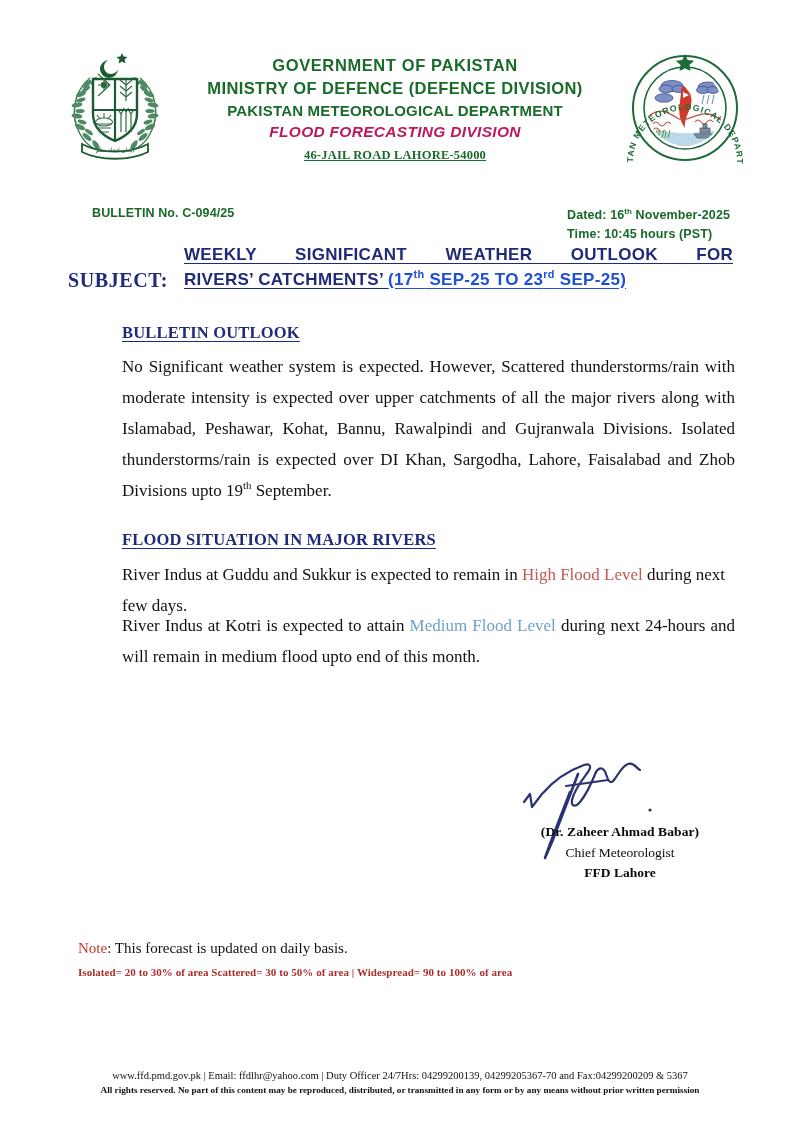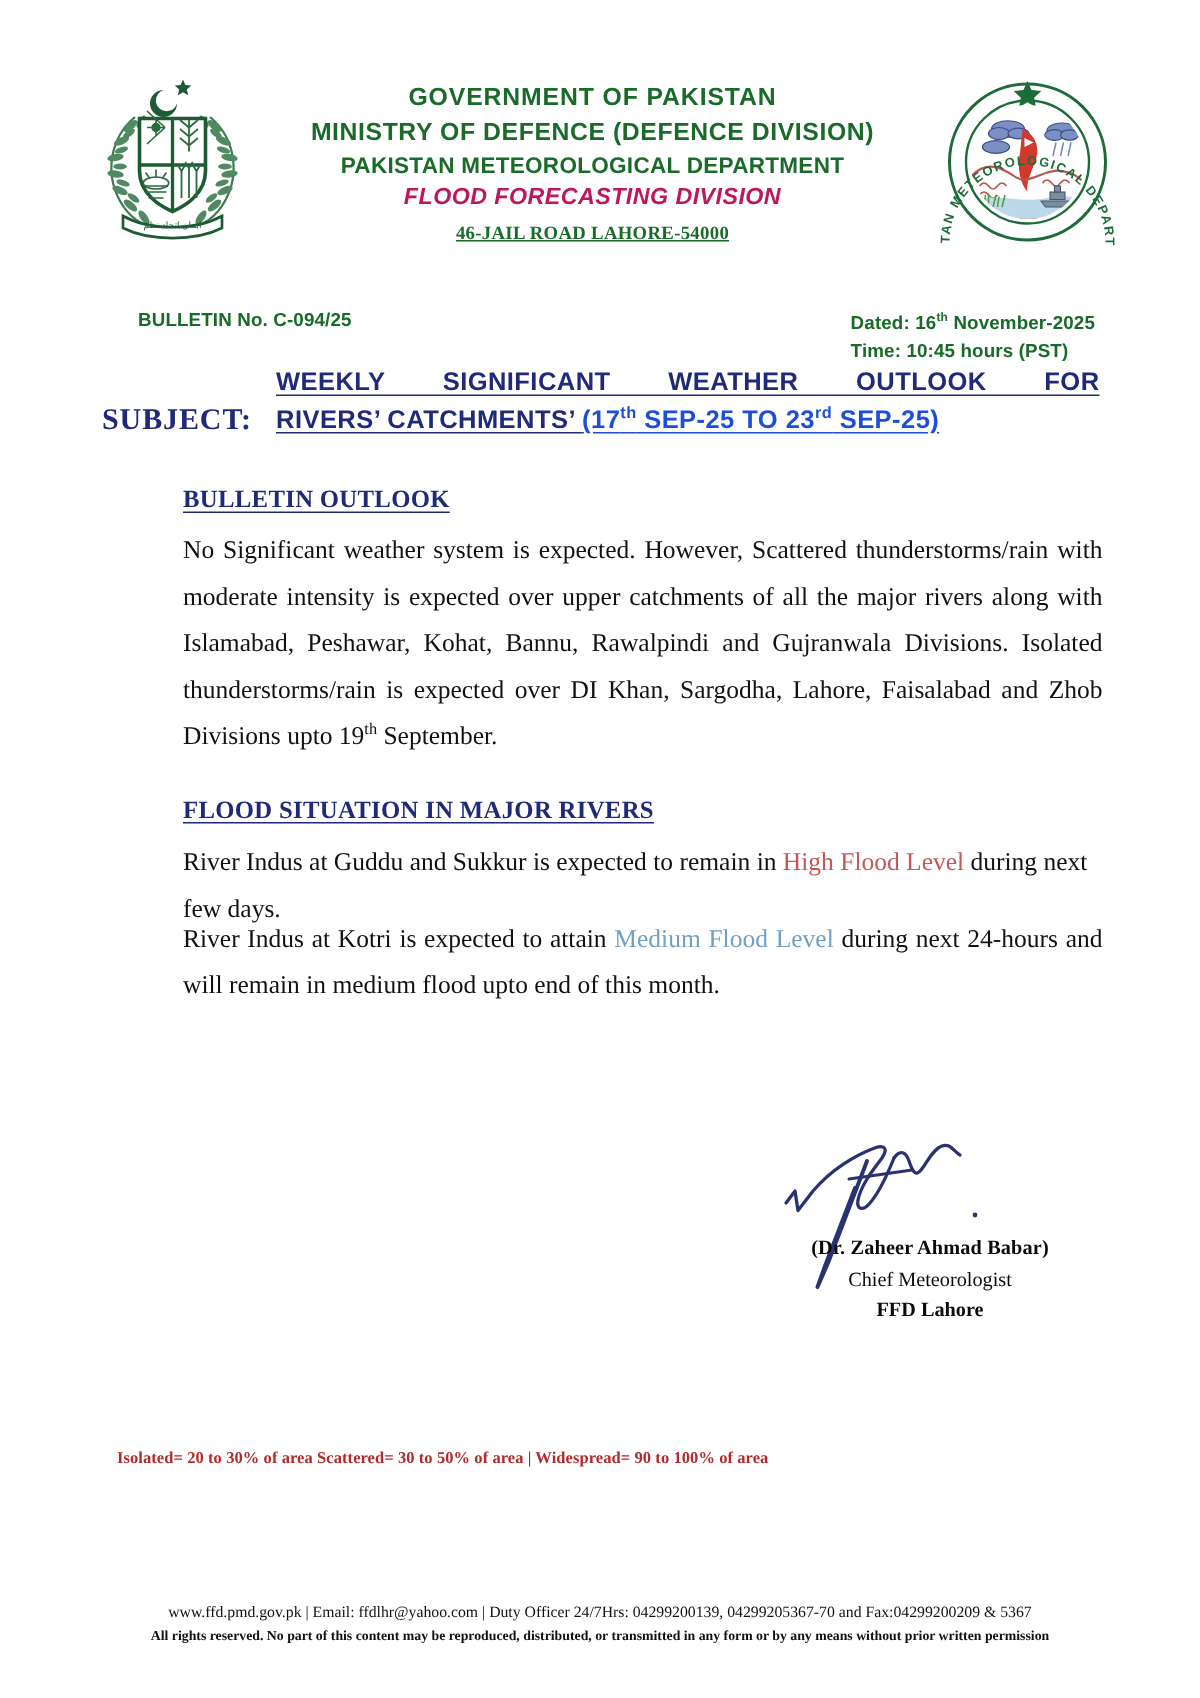--- a/index.html
+++ b/index.html
@@ -456,20 +456,21 @@
       </g>
       <circle cx="138" cy="58" r="1.6" fill="#2b3272"></circle>
     </svg>
     <div class="sig-lines">
       <div class="sig-name">(Dr. Zaheer Ahmad Babar)</div>
       <div class="sig-role">Chief Meteorologist</div>
       <div class="sig-office">FFD Lahore</div>
     </div>
   </div>
 
+  <div class="note"><span class="note-word">Note</span><span>: This forecast is updated on daily basis.</span></div>
   <div class="legend">Isolated= 20 to 30% of area Scattered= 30 to 50% of area | Widespread= 90 to 100% of area</div>
 
   <div class="footer">
     <div class="footer-line1">www.ffd.pmd.gov.pk | Email: ffdlhr@yahoo.com | Duty Officer 24/7Hrs: 04299200139, 04299205367-70 and Fax:04299200209 &amp; 5367</div>
     <div class="footer-line2">All rights reserved. No part of this content may be reproduced, distributed, or transmitted in any form or by any means without prior written permission</div>
   </div>
 
 </div>
 
 </body></html>

